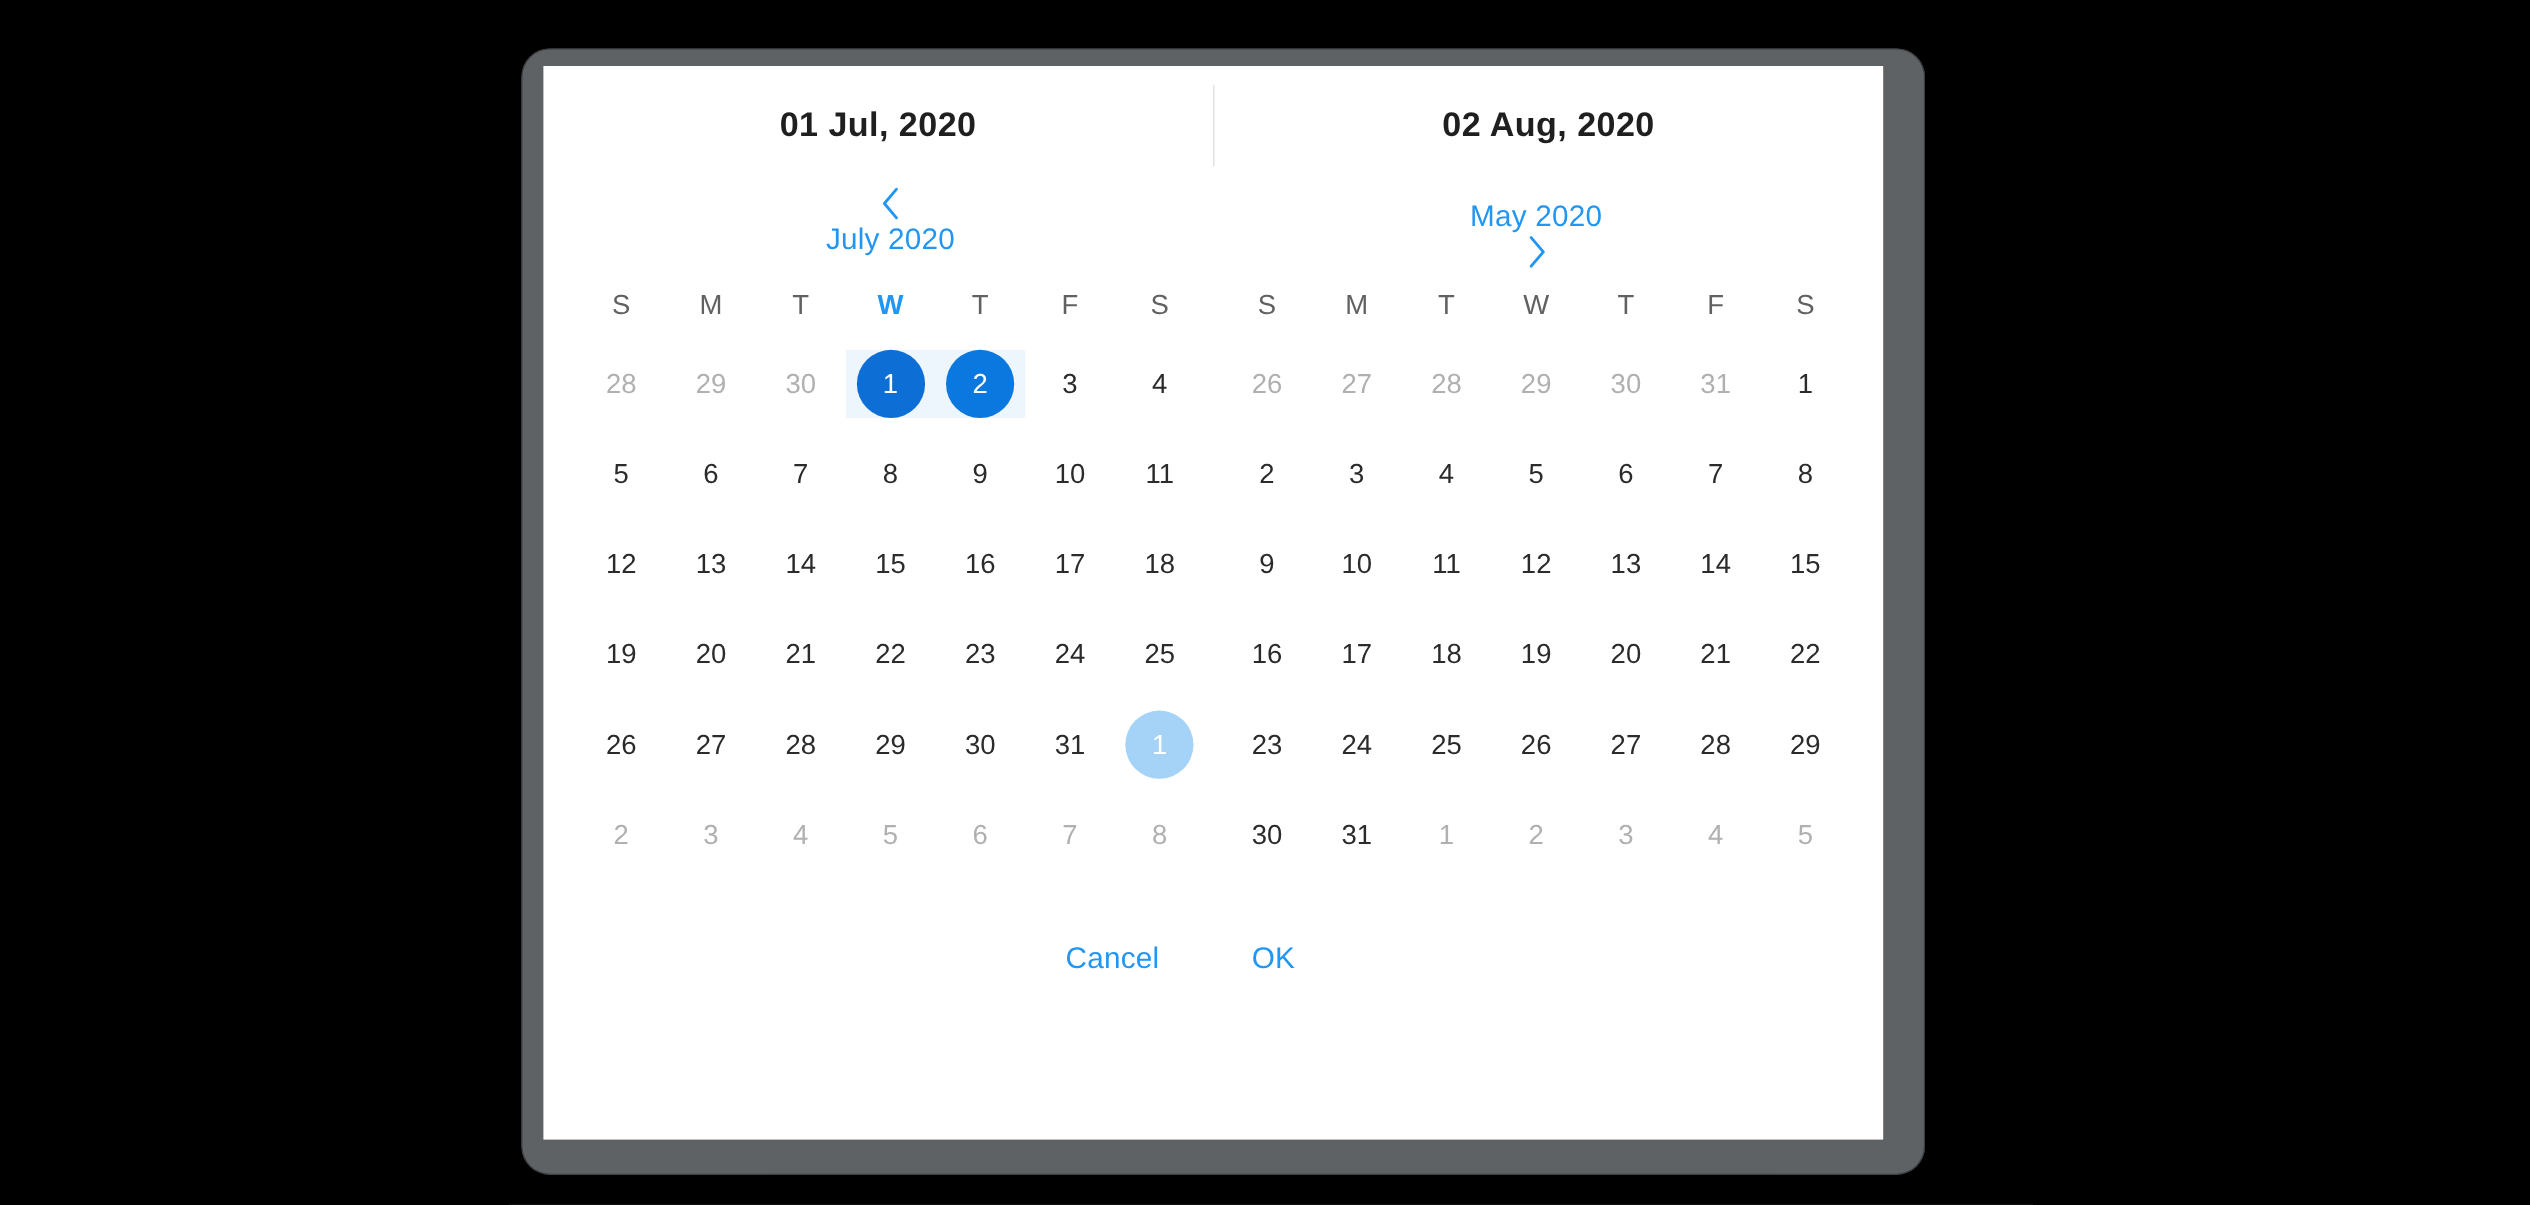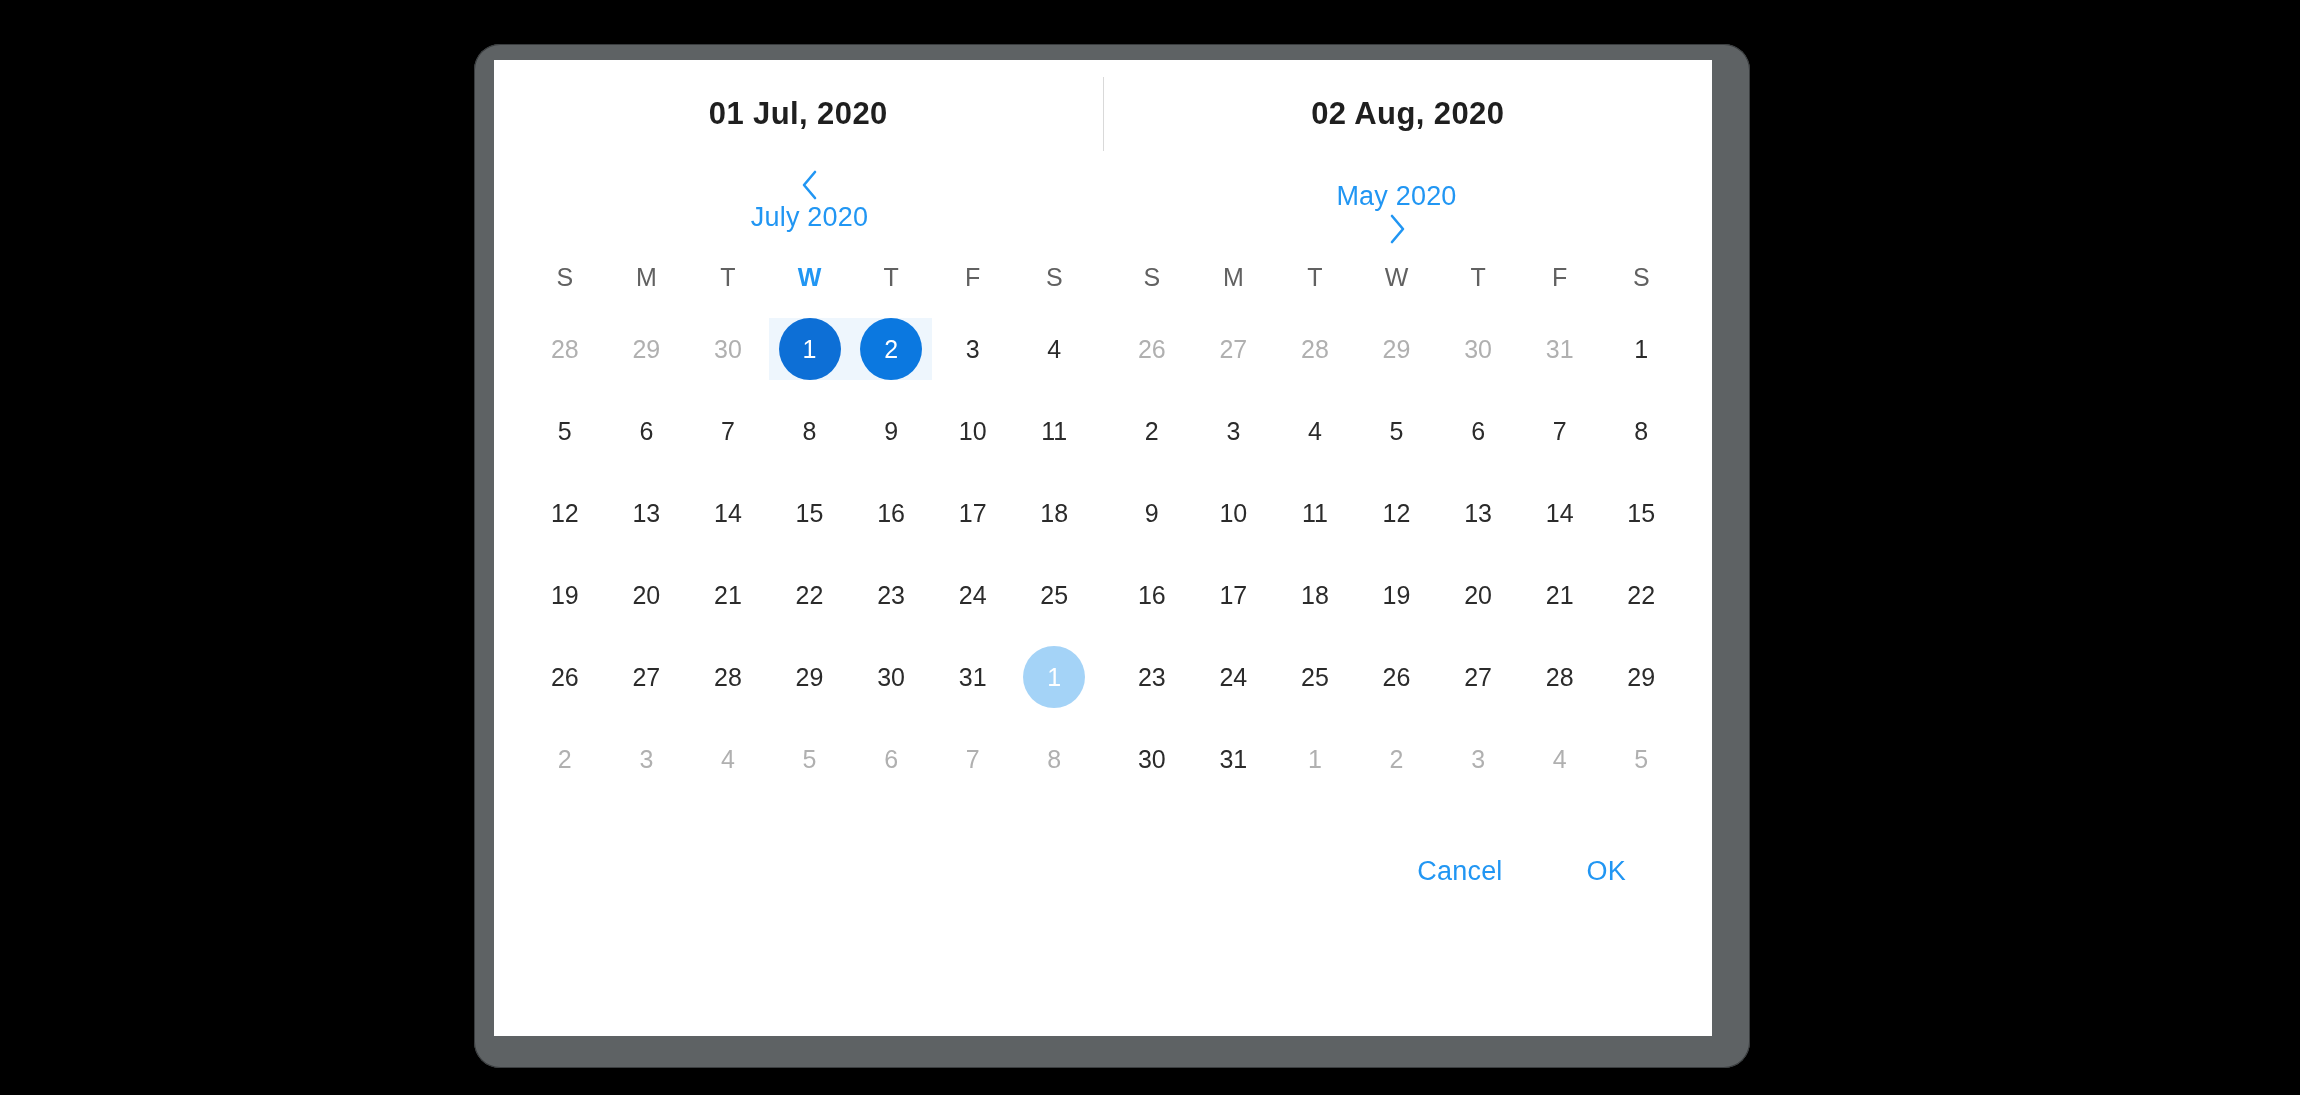--- a/index.html
+++ b/index.html
@@ -147,21 +147,21 @@
     bottom: 10px;
     left: 0;
     right: 0;
     background: #eef6fd;
     z-index: 1;
   }
 
   
   .actions {
     display: flex;
-    justify-content: flex-end;
+    justify-content: center;
     align-items: center;
     gap: 32px;
     padding: 44px 60px 0 0;
   }
   .action-btn {
     font-size: 27px;
     color: #2196f3;
     padding: 12px 26px;
     border-radius: 6px;
     cursor: pointer;

